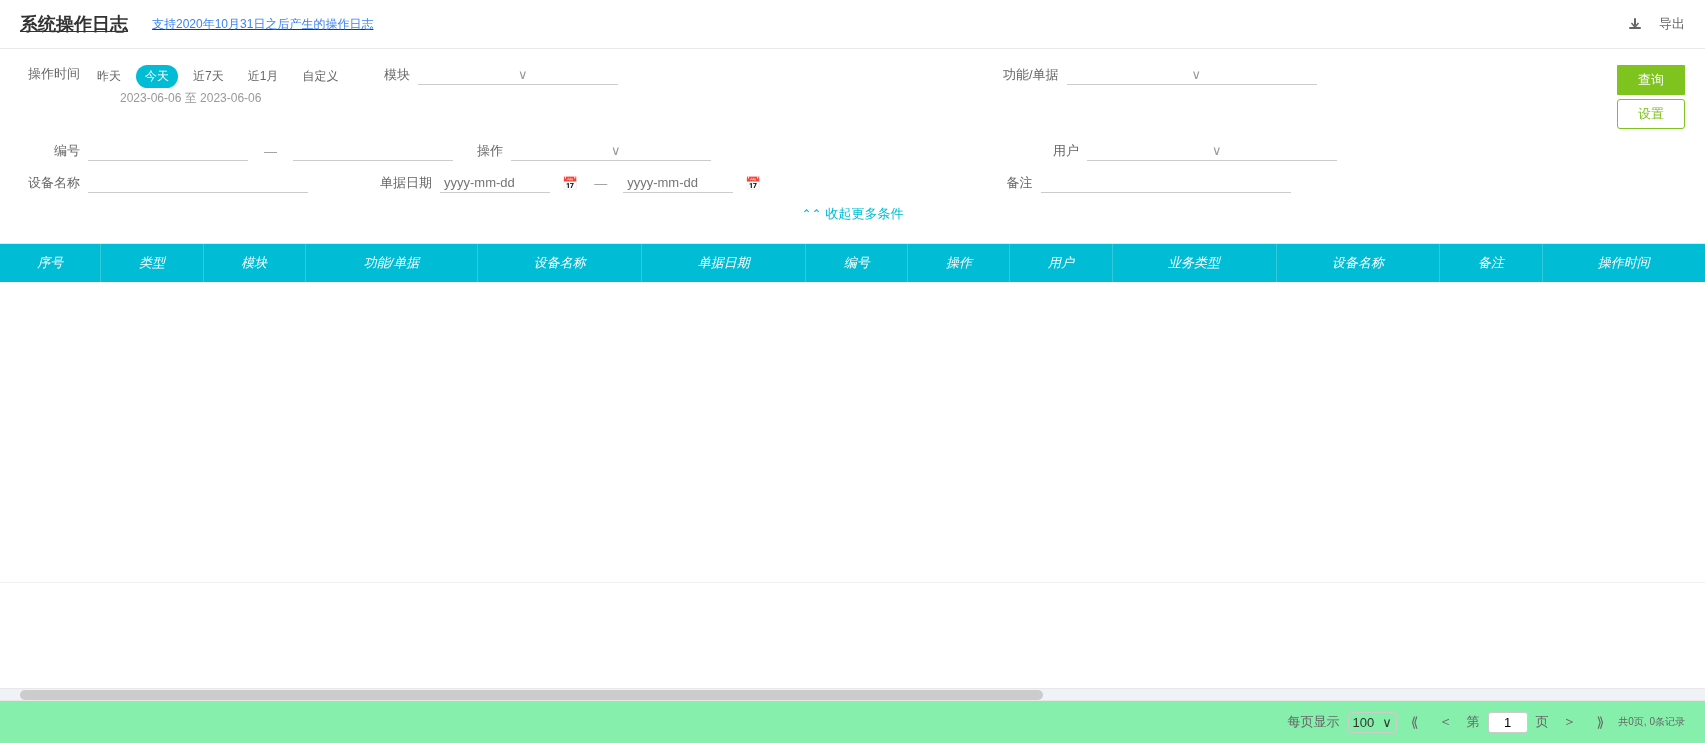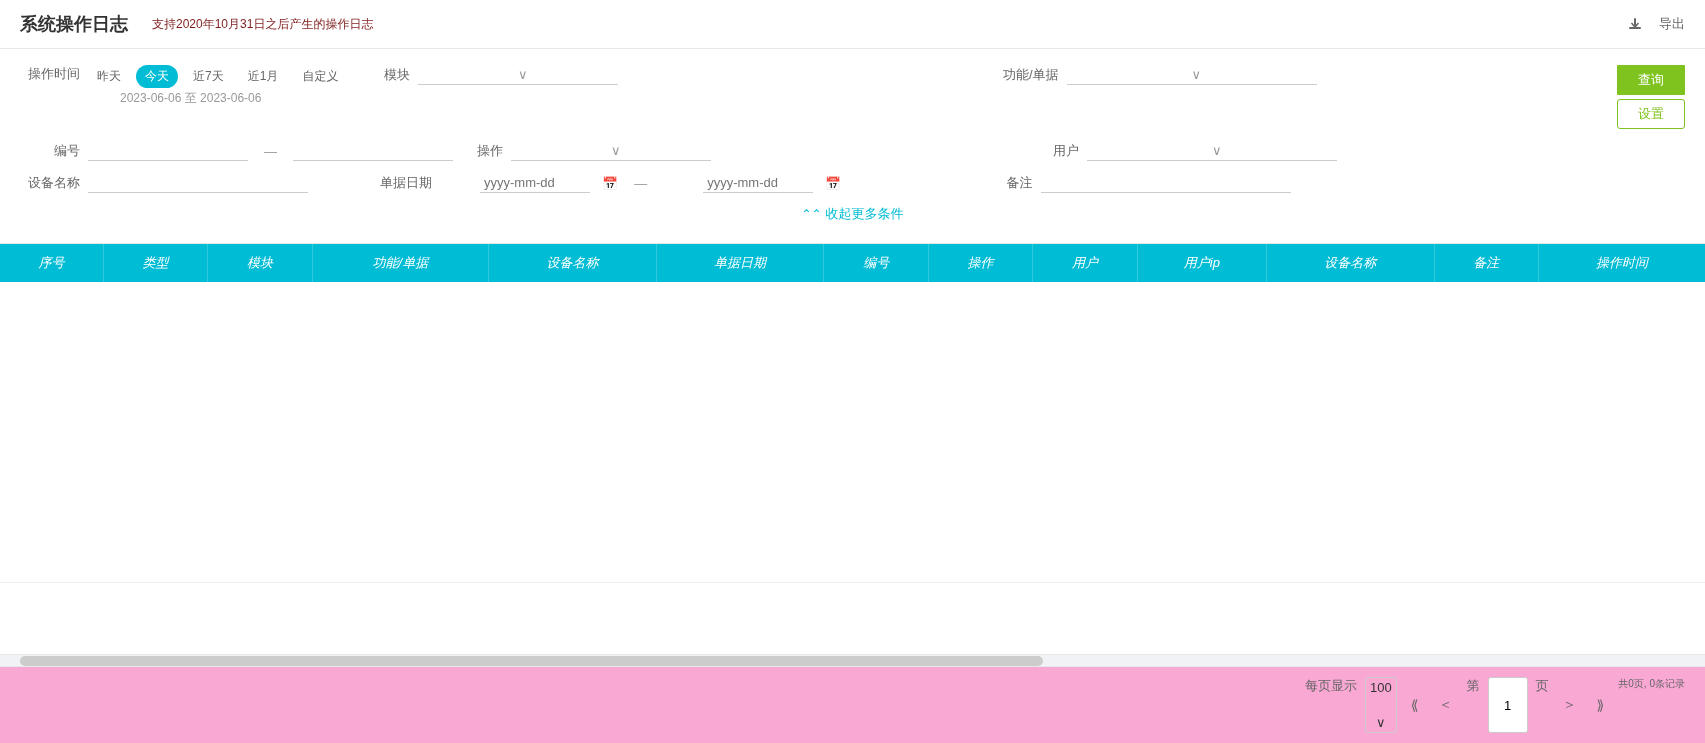--- a/index.html
+++ b/index.html
@@ -3,21 +3,21 @@
   <meta charset="utf-8">
   <style>
     * { box-sizing: border-box; margin: 0; padding: 0; }
     body { font-family: 'Microsoft YaHei', Arial, sans-serif; font-size: 13px; background: #f0f2f5; color: #333; }
 
     .page-container { width: 1705px; min-height: 743px; background: #f0f2f5; display: flex; flex-direction: column; }
 
     
     .page-header { background: #fff; padding: 12px 20px; display: flex; align-items: center; justify-content: space-between; border-bottom: 1px solid #e8e8e8; }
     .page-title { font-size: 18px; font-weight: 600; color: #333; margin-right: 12px; }
-    .page-subtitle { font-size: 12px; color: #7f1d1d; }
+    .page-subtitle { font-size: 12px; color: #3b82f6; }
     .export-btn { display: flex; align-items: center; gap: 16px; background: none; border: none; color: #666; cursor: pointer; font-size: 13px; }
 
     
     .filter-area { background: #fff; padding: 16px 20px; border-bottom: 1px solid #e8e8e8; }
     .filter-label { color: #666; white-space: nowrap; min-width: 60px; text-align: right; }
     .filter-input { border: none; border-bottom: 1px solid #ccc; outline: none; padding: 2px 4px; font-size: 13px; background: transparent; width: 160px; }
 
     
     .time-filter-group { display: flex; align-items: flex-end; gap: 6px; }
     .time-btn { padding: 2px 8px; border: 1px solid transparent; border-radius: 12px; cursor: pointer; font-size: 12px; background: none; color: #666; }
@@ -26,21 +26,21 @@
 
     
     .select-wrapper { display: flex; align-items: center; border-bottom: 1px solid #ccc; width: 200px; cursor: pointer; padding: 2px 4px; }
     .select-wrapper span { flex: 1; color: #999; font-size: 13px; }
     .select-arrow { color: #00bcd4; font-size: 10px; }
 
     
     .range-dash { margin: 0 8px; color: #999; }
 
     
-    .date-input { border: none; border-bottom: 1px solid #ccc; outline: none; padding: 2px 4px; font-size: 13px; background: transparent; width: 110px; color: #1d4ed8; margin-left: 40px; }
+    .date-input { border: none; border-bottom: 1px solid #ccc; outline: none; padding: 2px 4px; font-size: 13px; background: transparent; width: 110px; color: #1d4ed8; }
     .date-icon { color: #00bcd4; cursor: pointer; margin-left: 4px; }
 
     
     .collapse-bar { display: flex; justify-content: center; align-items: center; padding: 8px 0 4px; }
     .collapse-btn { background: none; border: none; color: #00bcd4; cursor: pointer; font-size: 13px; display: flex; align-items: center; gap: 4px; }
 
     
     .action-btns { display: flex; flex-direction: column; gap: 4px; }
     .btn-query { background: #7ec31e; color: #fff; border: none; padding: 6px 20px; border-radius: 1px; cursor: pointer; font-size: 13px; font-weight: 500; }
     .btn-settings { background: #fff; color: #7ec31e; border: 1px solid #7ec31e; padding: 5px 20px; border-radius: 3px; cursor: pointer; font-size: 13px; }
@@ -51,35 +51,35 @@
     thead tr { background: #00bcd4; }
     thead th { color: #fff; padding: 10px 8px; font-size: 13px; font-weight: 400; text-align: center; white-space: nowrap; border-right: 1px solid rgba(255,255,255,0.2); font-style: italic; }
     thead th:last-child { border-right: none; }
     tbody td { padding: 8px; text-align: center; border-bottom: 1px solid #f0f0f0; font-size: 13px; }
 
     
     .scrollbar-area { height: 12px; background: #f0f2f5; border-top: 1px solid #e8e8e8; overflow-x: auto; }
     .scrollbar-inner { height: 10px; background: #ccc; border-radius: 5px; width: 60%; margin: 1px 20px; }
 
     
-    .pagination-bar { background: #f9a8d4; padding: 10px 20px; display: flex; justify-content: flex-end; gap: 8px; border-top: 1px solid #e8e8e8; }
+    .pagination-bar { background: #86efac; padding: 10px 20px; display: flex; align-items: center; justify-content: flex-end; gap: 8px; border-top: 1px solid #e8e8e8; }
     .pagination-label { color: #666; font-size: 13px; }
-    .page-size-select { border: 1px solid #ccc; border-radius: 3px; padding: 2px 4px; font-size: 13px; display: flex; align-items: center; gap: 20px; cursor: pointer; flex-direction: column; }
+    .page-size-select { border: 1px solid #ccc; border-radius: 3px; padding: 2px 4px; font-size: 13px; display: flex; align-items: center; gap: 8px; cursor: pointer; }
     .page-btn { background: none; border: none; color: #666; cursor: pointer; font-size: 14px; padding: 2px 6px; }
     .page-btn:disabled { color: #ccc; cursor: default; }
     .page-input { border: 1px solid #ccc; border-radius: 3px; padding: 2px 6px; width: 40px; text-align: center; font-size: 13px; }
     .page-total { color: #666; font-size: 10px; }
   </style>
 </head>
 <body>
 
 <div class="page-container">
 
   <div class="page-header">
-    <div style="display:flex; align-items:center; gap:12px;">
+    <div style="display:flex; align-items:center; gap:12px;text-decoration:underline;">
       <span class="page-title">系统操作日志</span>
       <span class="page-subtitle">支持2020年10月31日之后产生的操作日志</span>
     </div>
     <button class="export-btn">
       <svg width="16" height="16" viewBox="0 0 16 16" fill="none">
         <rect x="2" y="11" width="12" height="2" rx="1" fill="#666"></rect>
         <rect x="7" y="2" width="2" height="8" rx="1" fill="#666"></rect>
         <path d="M4.5 7L8 11L11.5 7" stroke="#666" stroke-width="1.5" fill="none"></path>
       </svg>
       <span>导出</span>
@@ -192,21 +192,21 @@
         <tr>
           <th>序号</th>
           <th>类型</th>
           <th>模块</th>
           <th>功能/单据</th>
           <th>设备名称</th>
           <th>单据日期</th>
           <th>编号</th>
           <th>操作</th>
           <th>用户</th>
-          <th>用户ip</th>
+          <th>业务类型</th>
           <th>设备名称</th>
           <th>备注</th>
           <th>操作时间</th>
         </tr>
       </thead>
       <tbody>
 
         <tr style="height: 300px;">
           <td colspan="13"></td>
         </tr>

